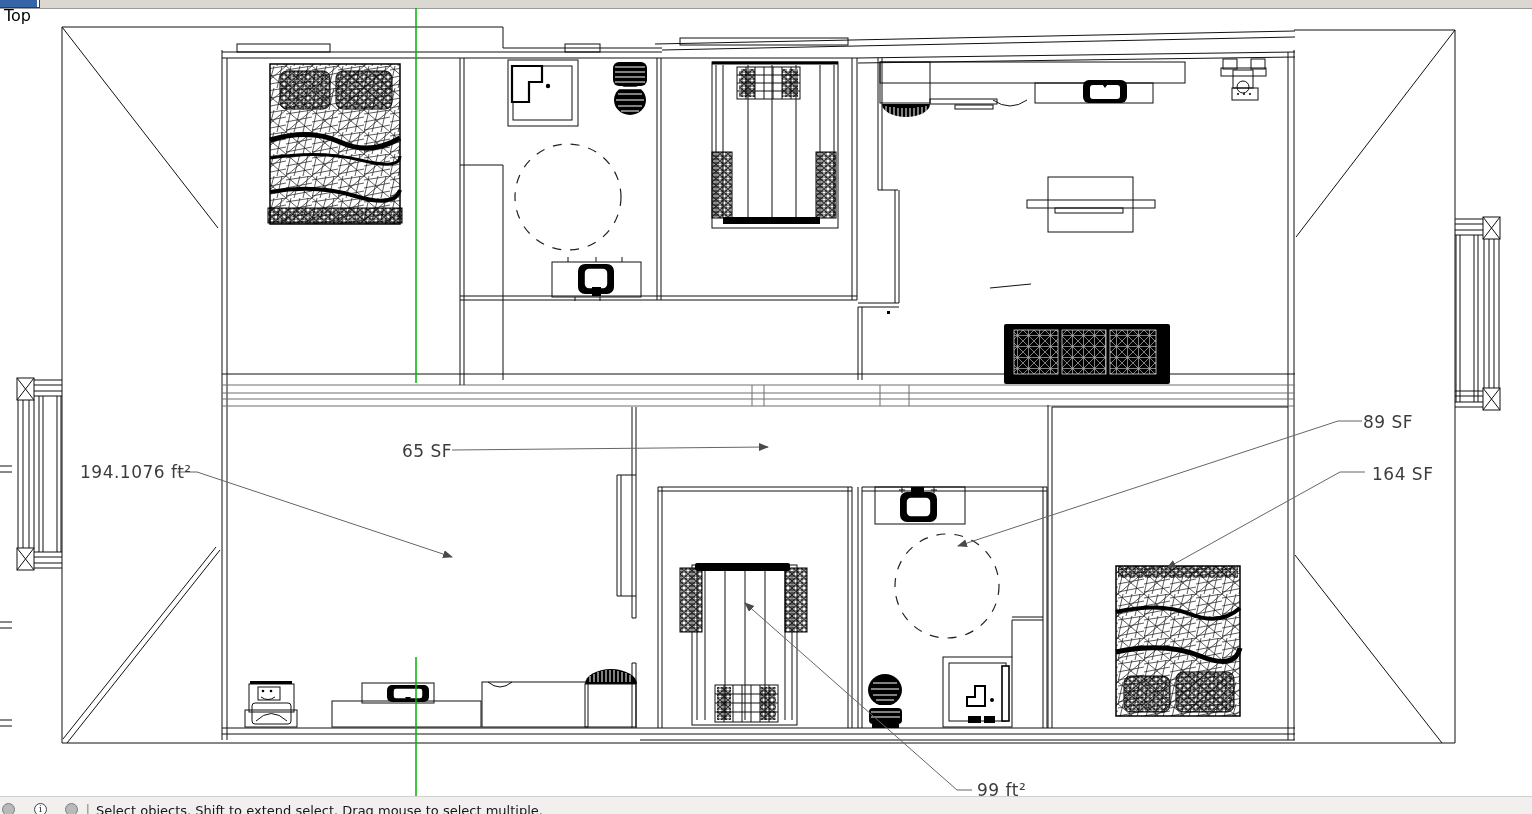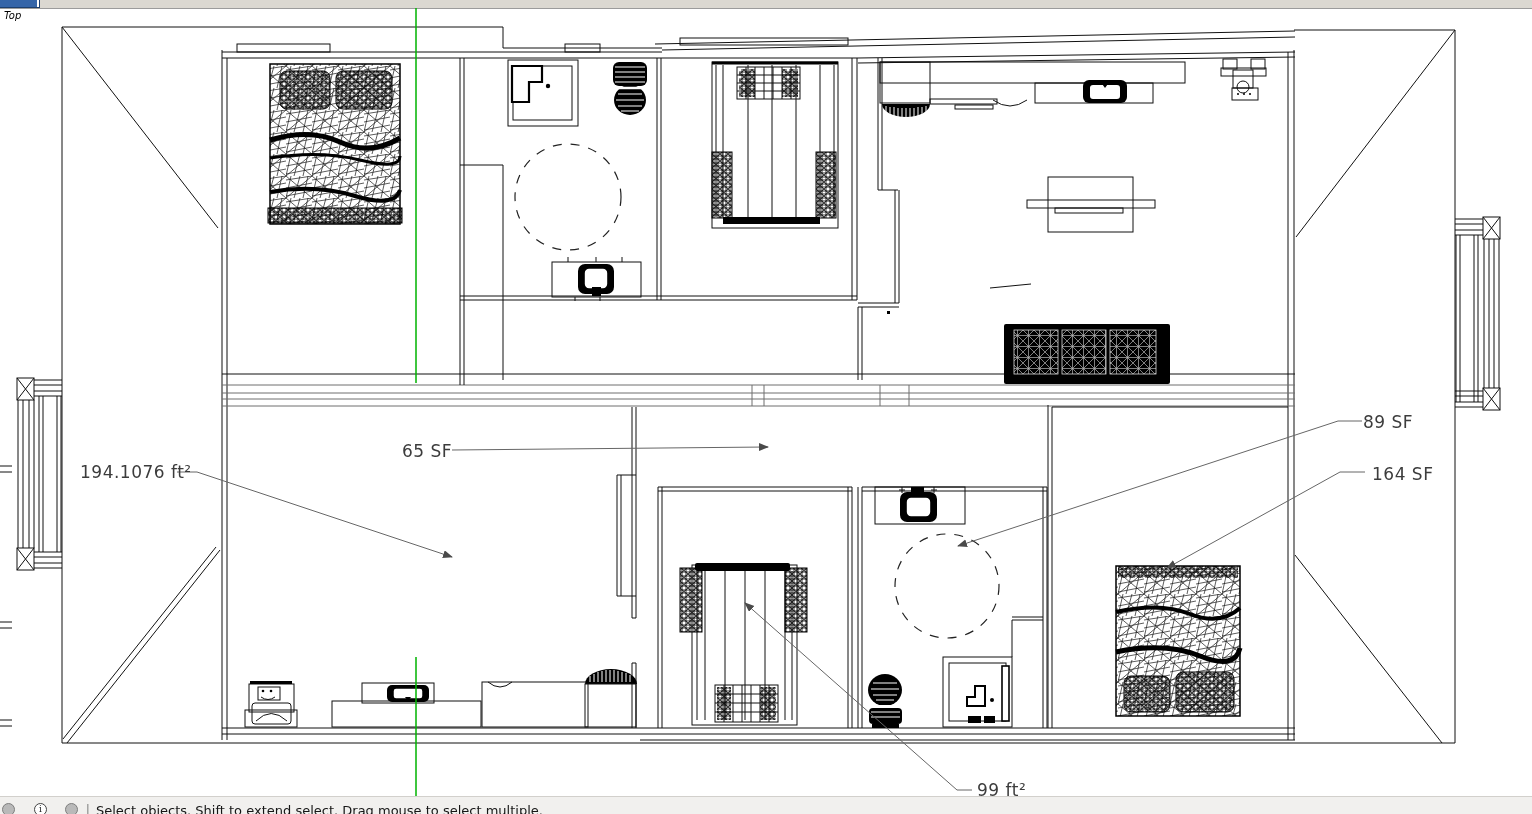--- a/index.html
+++ b/index.html
@@ -3,21 +3,21 @@
 <meta charset="utf-8">
 <style>
   html,body{margin:0;padding:0;background:#fff;}
   .app{position:relative;width:1532px;height:814px;background:#fff;overflow:hidden;
        font-family:"DejaVu Sans",sans-serif;}
   
   .tabstrip{position:absolute;top:0;left:0;width:1532px;height:8px;background:#dbd8d1;
             border-bottom:1px solid #9b9b9b;}
   .tabstrip .tab-active{position:absolute;top:0;left:0;width:37px;height:7px;
             background:#3565a8;border-right:2px solid #fff;outline:1px solid #1c3f6e;}
-  .viewname{position:absolute;top:9px;left:4px;font-size:10px;color:#000;line-height:13px;font-style:italic;}
+  .viewname{position:absolute;top:9px;left:4px;font-size:16px;color:#000;line-height:13px;}
   .plan-svg{position:absolute;top:0;left:0;}
   
   .statusbar{position:absolute;left:0;bottom:0;width:1532px;height:17px;background:#f1f0ee;
              border-top:1px solid #d2d0cc;overflow:hidden;}
   .sico{position:absolute;width:11px;height:11px;border-radius:50%;
         background:#b9b9b9;border:1px solid #7e7e7e;top:6px;}
   .sico.info{background:#fff;border:1px solid #444;color:#222;font-size:9px;
              text-align:center;line-height:10px;font-family:"DejaVu Serif",serif;}
   .ssep{position:absolute;left:86px;top:5px;color:#777;font-size:11px;}
   .shint{position:absolute;left:96px;top:6px;color:#161616;font-size:13px;white-space:nowrap;}

